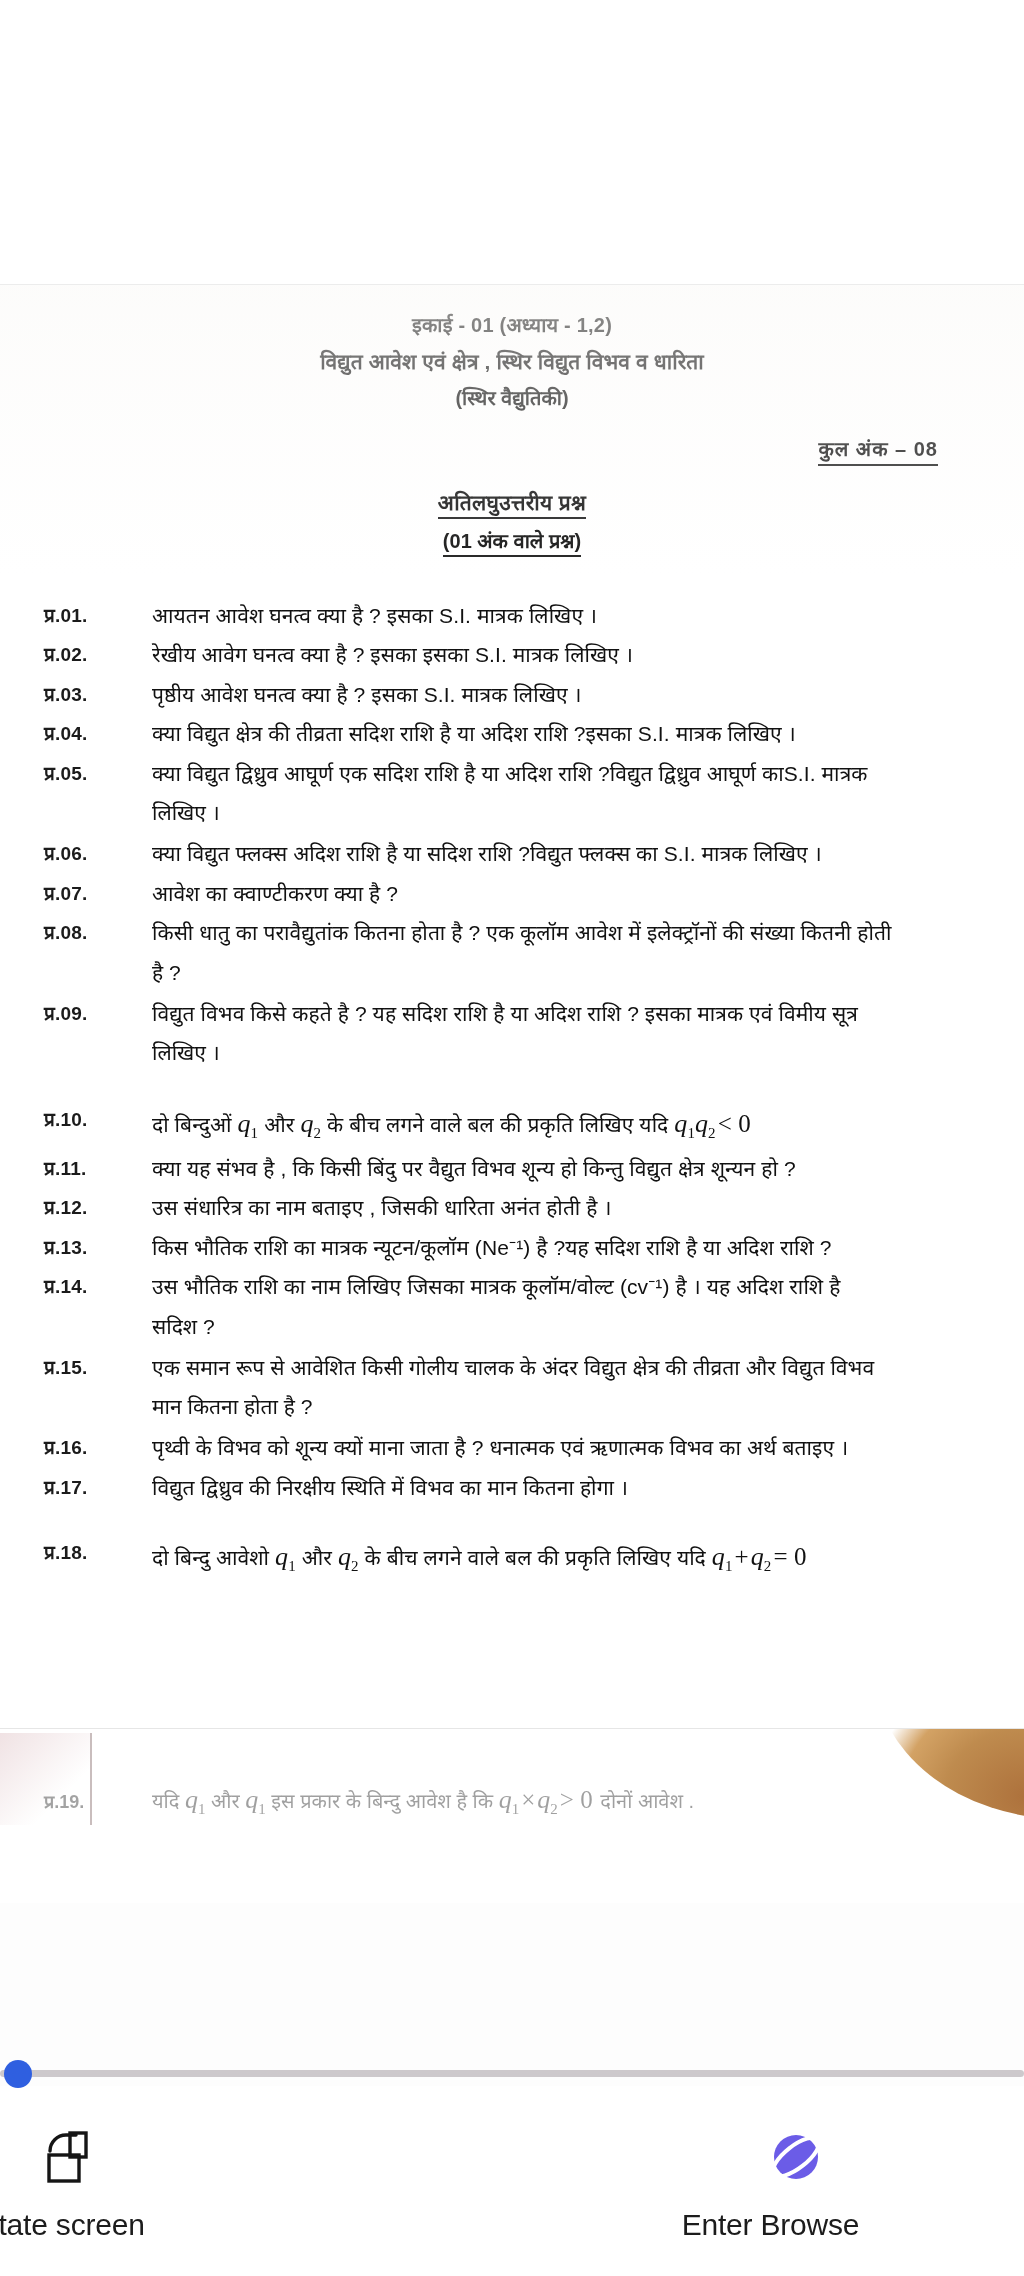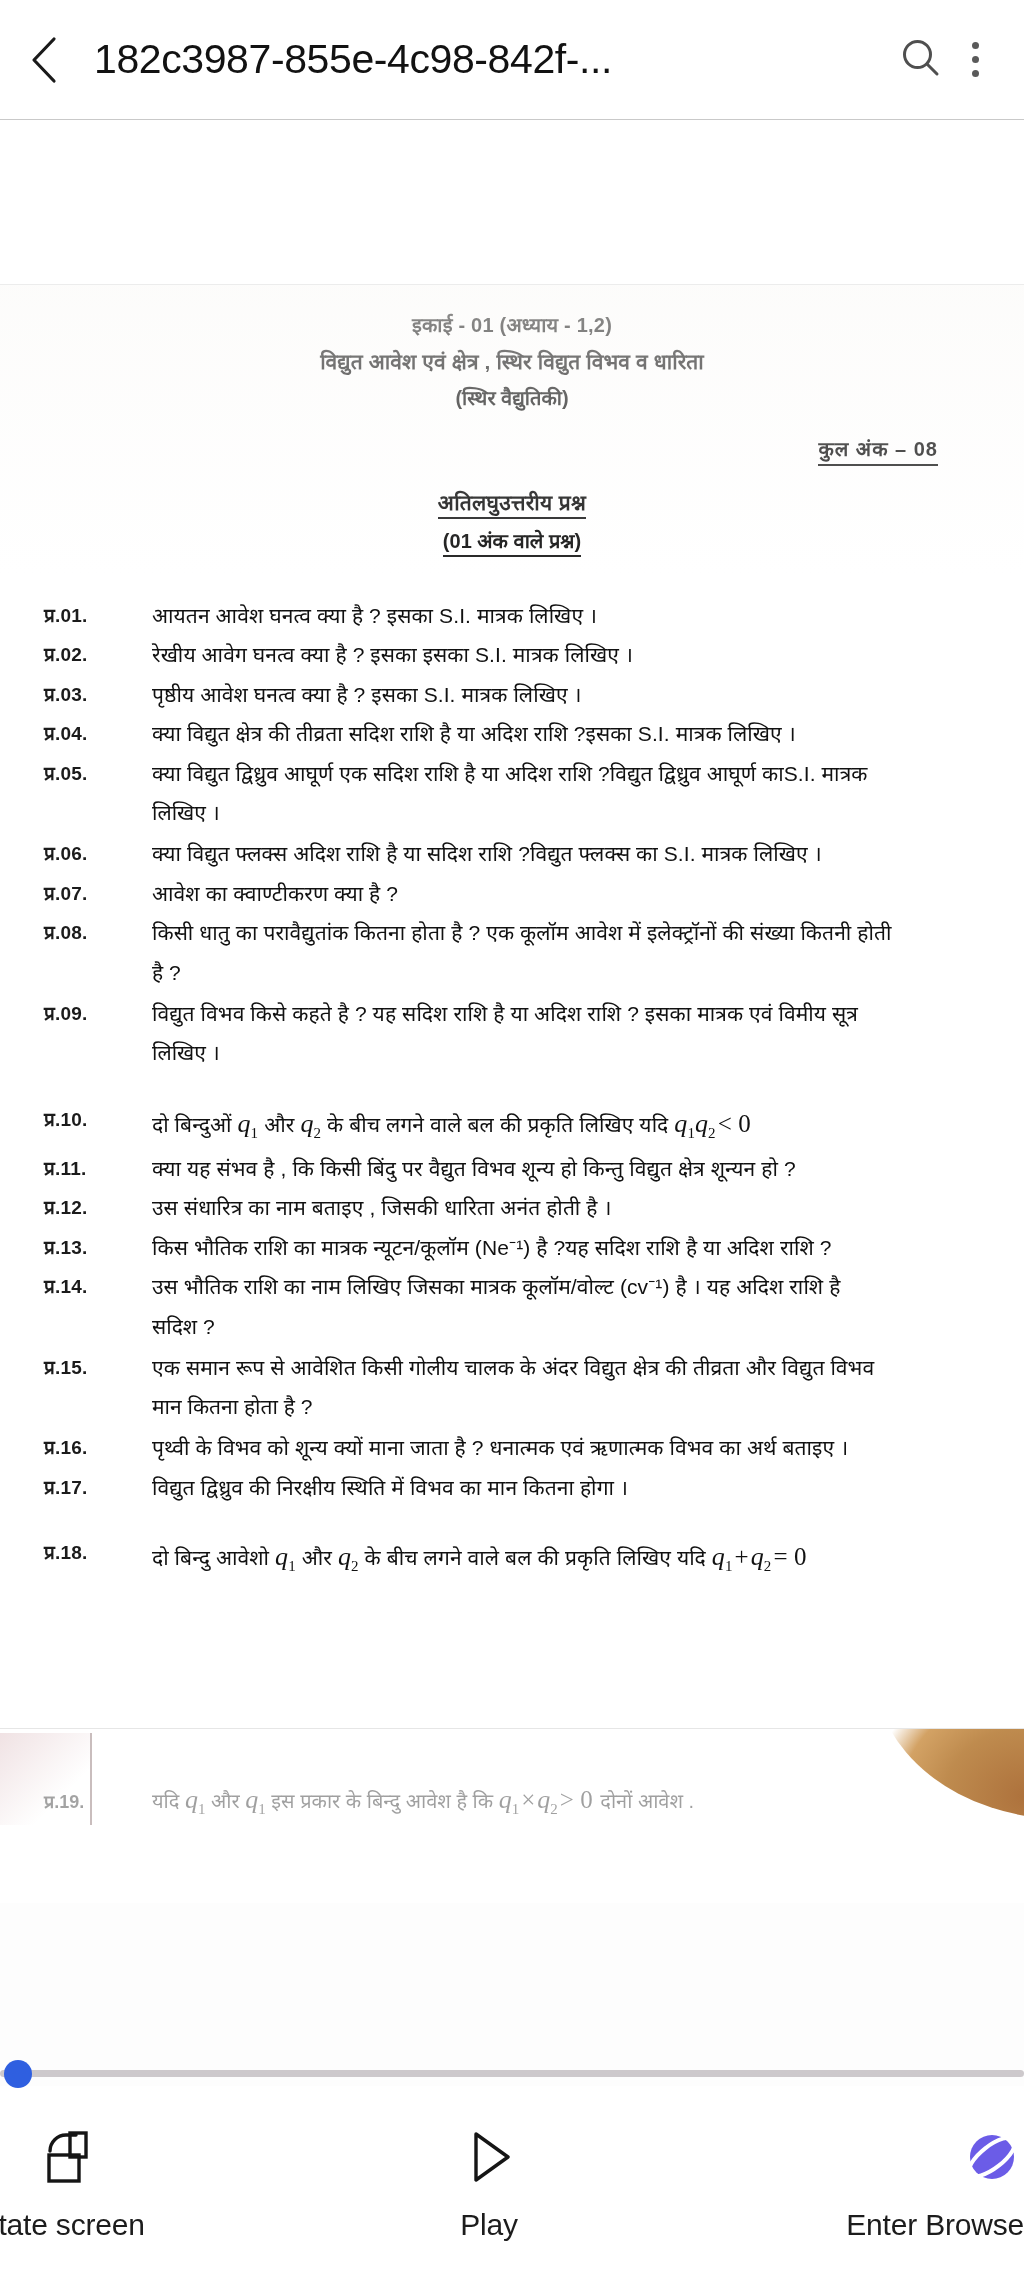--- a/index.html
+++ b/index.html
@@ -253,54 +253,29 @@
   .tb-icon { height: 62px; display: flex; align-items: center; justify-content: center; }
   .tb-label {
     font-size: 30px;
     color: #1c1c1c;
     font-family: "Liberation Sans", sans-serif;
     white-space: nowrap;
     letter-spacing: -0.2px;
   }
   
   .tb-item.clip-left { align-items: flex-start; margin-left: -18px; }
-  .tb-item.clip-right { align-items: flex-end; margin-left: 28px; }
+  .tb-item.clip-right { align-items: center; margin-left: 28px; }
   .tb-item.clip-right .tb-icon { margin-left: 52px; }
   .tb-item.clip-left .tb-icon { margin-left: 58px; }
 </style>
 </head>
 <body>
 
 <div id="app">
 
-  <div class="appbar">
-    <div class="back-btn">
-      <span>
-        <svg width="32" height="50" viewBox="0 0 32 50" aria-hidden="true">
-          <polyline points="25,4 5,25 25,46" fill="none" stroke="#1a1a1a" stroke-width="3.2" stroke-linecap="round" stroke-linejoin="round"></polyline>
-        </svg>
-      </span>
-    </div>
-    <div class="appbar-title">182c3987-855e-4c98-842f-...</div>
-    <div class="appbar-action">
-      <span>
-        <svg width="46" height="46" viewBox="0 0 46 46" aria-hidden="true">
-          <circle cx="19.5" cy="19.5" r="13" fill="none" stroke="#4f4f4f" stroke-width="3"></circle>
-          <line x1="29" y1="29" x2="39" y2="39" stroke="#4f4f4f" stroke-width="3" stroke-linecap="round"></line>
-        </svg>
-      </span>
-    </div>
-    <div class="appbar-action kebab">
-      <span class="kebab-dots">
-        <i></i>
-          <i></i>
-          <i></i>
-      </span>
-    </div>
-  </div>
 
   <div class="viewer">
     <div class="gap-above"></div>
 
     <div class="page">
       <div class="doc">
 
         <div class="head-center">
           <div class="head-line1">इकाई - 01 (अध्याय - 1,2)</div>
           <div class="head-line2">विद्युत आवेश एवं क्षेत्र , स्थिर  विद्युत विभव व धारिता</div>
@@ -465,28 +440,20 @@
       <div class="tb-icon">
         <svg width="56" height="60" viewBox="0 0 56 60" aria-hidden="true">
           <path d="M10 24 A16 16 0 0 1 26 8 L36 8" fill="none" stroke="#151515" stroke-width="3.4" stroke-linecap="round"></path>
           <rect x="30" y="6" width="16" height="24" fill="none" stroke="#151515" stroke-width="3.4"></rect>
           <rect x="9" y="28" width="30" height="26" fill="none" stroke="#151515" stroke-width="3.4"></rect>
         </svg>
       </div>
       <div class="tb-label">otate screen</div>
     </div>
 
-    <div class="tb-item">
-      <div class="tb-icon">
-        <svg width="52" height="60" viewBox="0 0 52 60" aria-hidden="true">
-          <polygon points="13,7 45,30 13,53" fill="none" stroke="#151515" stroke-width="3.4" stroke-linejoin="round"></polygon>
-        </svg>
-      </div>
-      <div class="tb-label">Play</div>
-    </div>
 
 
     <div class="tb-item clip-right">
       <div class="tb-icon">
         <svg width="62" height="60" viewBox="0 0 62 60" aria-hidden="true">
           <circle cx="30" cy="30" r="22" fill="#6B5CE7"></circle>
           <ellipse cx="30" cy="30" rx="28" ry="11" fill="none" stroke="#ffffff" stroke-width="4" transform="rotate(-38 30 30)"></ellipse>
         </svg>
       </div>
       <div class="tb-label">Enter Browse</div>

